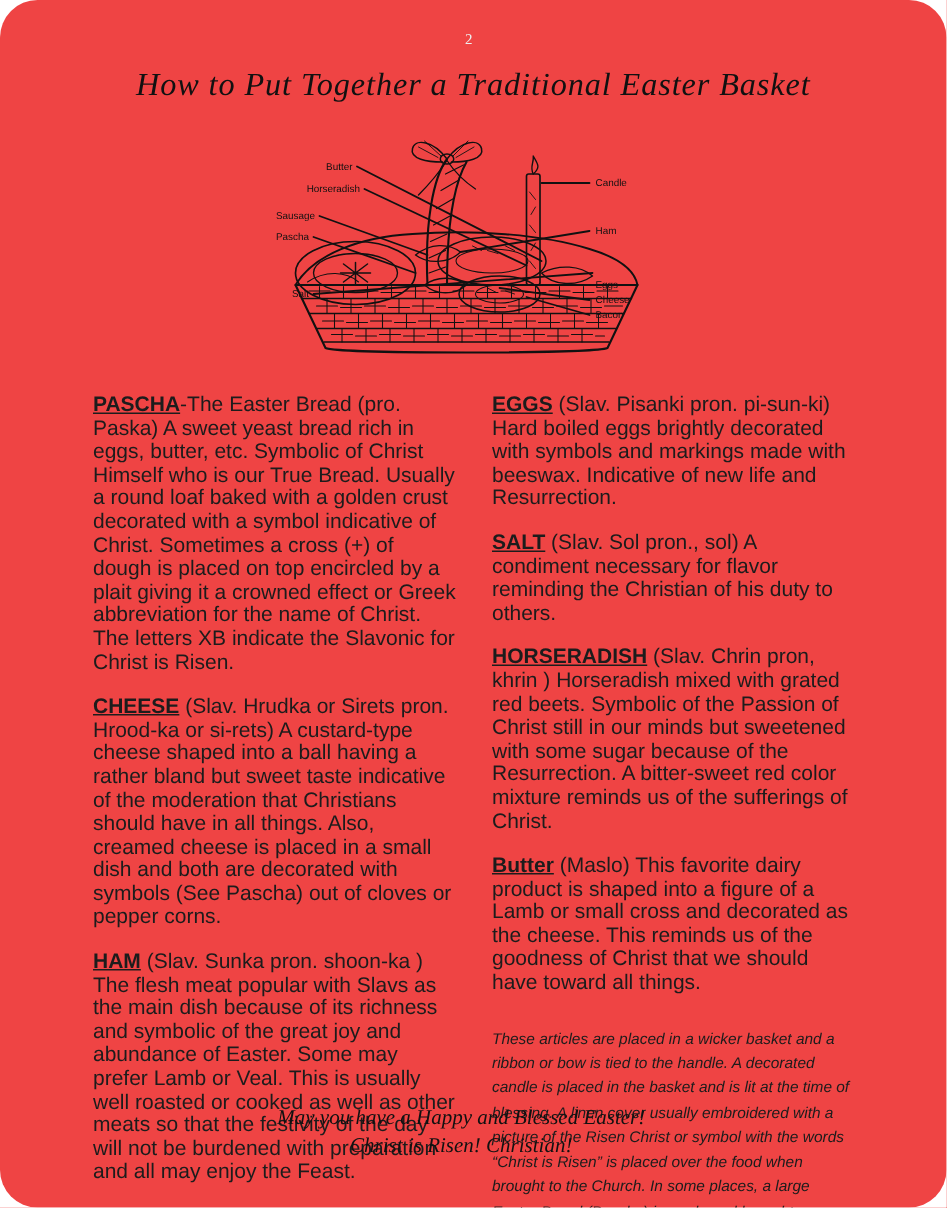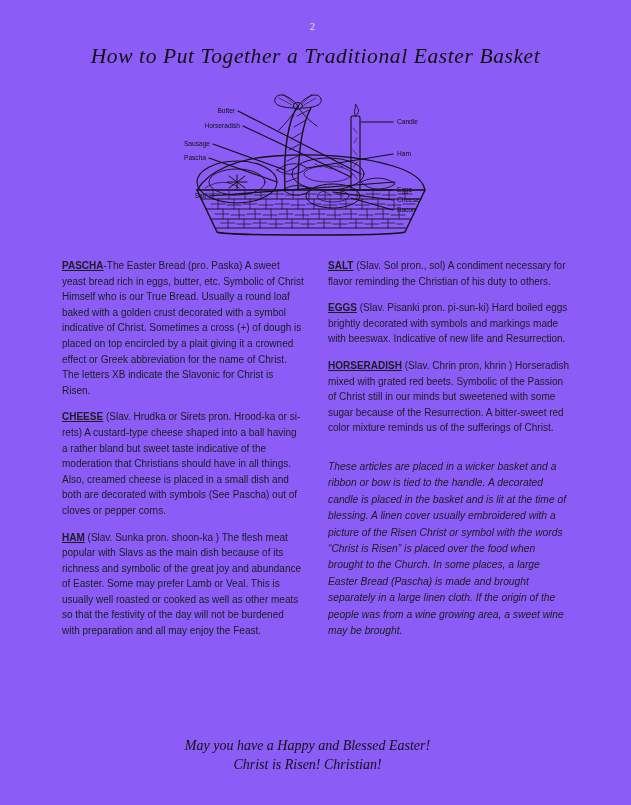--- a/index.html
+++ b/index.html
@@ -11,21 +11,22 @@
     width: 631px;
     height: 805px;
     position: relative;
     overflow: hidden;
     font-family: "Liberation Sans", sans-serif;
     color: #1a1a1a;
   }
   .page {
     position: absolute;
     inset: 0;
-    background: #8b5cf6;
+    background: #ef4444;
+    border-radius: 25px;
   }
 
   
   .scan-mark {
     position: absolute;
     left: 310px;
     top: 22px;
     width: 9px;
     height: 10px;
     color: #ededed;
@@ -63,21 +64,21 @@
     position: absolute;
     left: 62px;
     top: 248px;
     width: 508px;
     display: flex;
     gap: 24px;
   }
   .col { width: 242px; }
 
   .entry {
-    font-size: 10px;
+    font-size: 14px;
     line-height: 15.6px;
     margin-bottom: 11px;
     text-align: left;
     color: #1c1c1c;
   }
   .entry .term {
     font-weight: bold;
     text-decoration: underline;
   }
   .closing {
@@ -220,23 +221,24 @@
 
   <div class="columns">
 
     <div class="col">
       <p class="entry"><span class="term">PASCHA</span><span>-The Easter Bread (pro. Paska) A sweet yeast bread rich in eggs, butter, etc. Symbolic of Christ Himself who is our True Bread. Usually a round loaf baked with a golden crust decorated with a symbol indicative of Christ. Sometimes a cross (+) of dough is placed on top encircled by a plait giving it a crowned effect or Greek abbreviation for the name of Christ. The letters XB indicate the Slavonic for Christ is Risen.</span></p>
       <p class="entry"><span class="term">CHEESE</span><span> (Slav. Hrudka or Sirets pron. Hrood-ka or si-rets) A custard-type cheese shaped into a ball having a rather bland but sweet taste indicative of the moderation that Christians should have in all things. Also, creamed cheese is placed in a small dish and both are decorated with symbols (See Pascha) out of cloves or pepper corns.</span></p>
       <p class="entry"><span class="term">HAM</span><span> (Slav. Sunka pron. shoon-ka ) The flesh meat popular with Slavs as the main dish because of its richness and symbolic of the great joy and abundance of Easter. Some may prefer Lamb or Veal. This is usually well roasted or cooked as well as other meats so that the festivity of the day will not be burdened with preparation and all may enjoy the Feast.</span></p>
     </div>
 
     <div class="col">
+      <p class="entry"><span class="term">EGGS</span><span> (Slav. Pisanki pron. pi-sun-ki) Hard boiled eggs brightly decorated with symbols and markings made with beeswax. Indicative of new life and Resurrection.</span></p>
       <p class="entry"><span class="term">SALT</span><span> (Slav. Sol pron., sol) A condiment necessary for flavor reminding the Christian of his duty to others.</span></p>
-      <p class="entry"><span class="term">EGGS</span><span> (Slav. Pisanki pron. pi-sun-ki) Hard boiled eggs brightly decorated with symbols and markings made with beeswax. Indicative of new life and Resurrection.</span></p>
       <p class="entry"><span class="term">HORSERADISH</span><span> (Slav. Chrin pron, khrin ) Horseradish mixed with grated red beets. Symbolic of the Passion of Christ still in our minds but sweetened with some sugar because of the Resurrection. A bitter-sweet red color mixture reminds us of the sufferings of Christ.</span></p>
+      <p class="entry"><span class="term">Butter</span><span> (Maslo) This favorite dairy product is shaped into a figure of a Lamb or small cross and decorated as the cheese.  This reminds us of the goodness of Christ that we should have toward all things.</span></p>
       <p class="closing">These articles are placed in a wicker basket and a ribbon or bow is tied to the handle. A decorated candle is placed in the basket and is lit at the time of blessing. A linen cover usually embroidered with a picture of the Risen Christ or symbol with the words “Christ is Risen” is placed over the food when brought to the Church. In some places, a large Easter Bread (Pascha) is made and brought separately in a large linen cloth. If the origin of the people was from a wine growing area, a sweet wine may be brought.</p>
     </div>
 
   </div>
 
   <div class="footer">
     <div>May you have a Happy and Blessed Easter!</div>
     <div>Christ is Risen! Christian!</div>
   </div>
 

